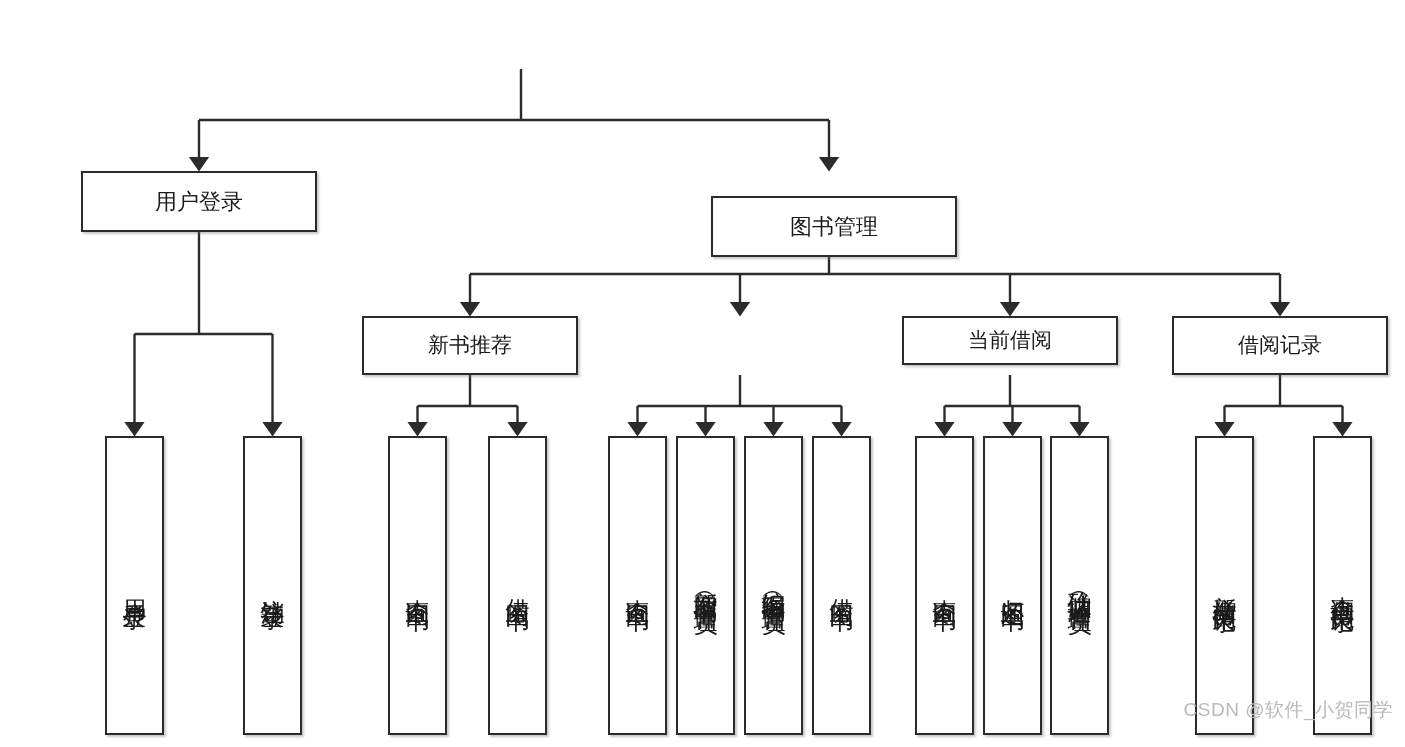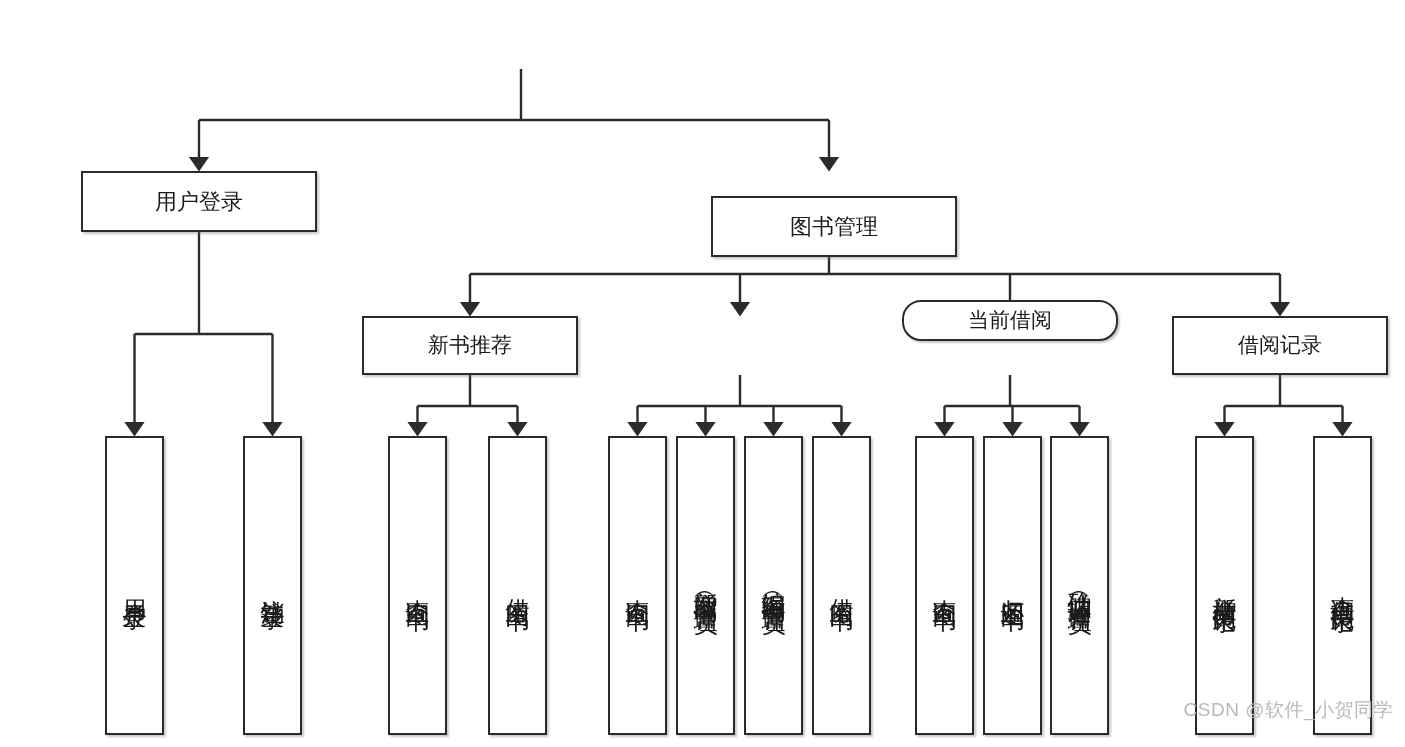--- a/index.html
+++ b/index.html
@@ -118,21 +118,21 @@
   <div class="node-box level1" style="left:81px;top:171px;width:236px;height:61px;">
     <span class="node-label">用户登录</span>
   </div>
   <div class="node-box level1" style="left:711px;top:171px;width:246px;height:61px;margin-top:25px;">
     <span class="node-label">图书管理</span>
   </div>
 
   <div class="node-box level2" style="left:362px;top:316px;width:216px;height:59px;">
     <span class="node-label">新书推荐</span>
   </div>
-  <div class="node-box level2" style="left:902px;top:300px;width:216px;height:41px;border-radius:19px;">
+  <div class="node-box level2" style="left:902px;top:316px;width:216px;height:49px;">
     <span class="node-label">当前借阅</span>
   </div>
   <div class="node-box level2" style="left:1172px;top:316px;width:216px;height:59px;justify-content:center;">
     <span class="node-label">借阅记录</span>
   </div>
 
   <div class="node-box leaf" style="left:105px;top:436px;width:59px;height:299px;">
     <span class="node-label">用户登录</span>
   </div>
   <div class="node-box leaf" style="left:243px;top:436px;width:59px;height:299px;">

